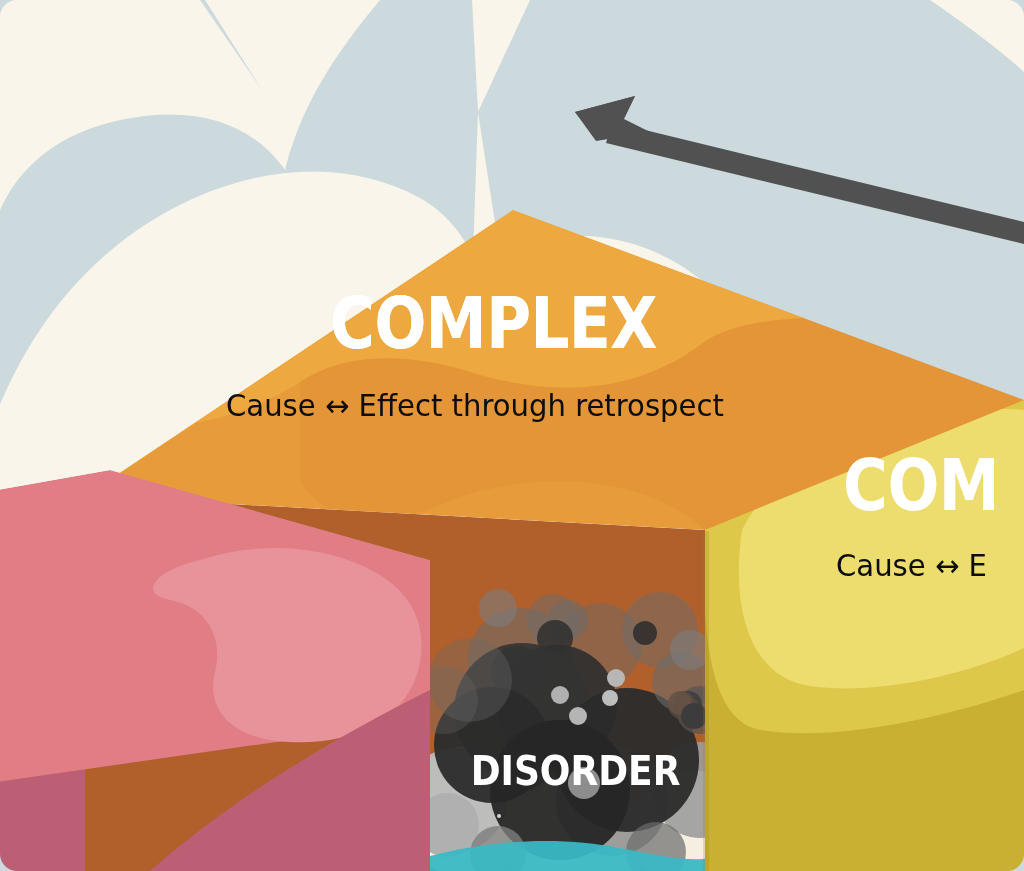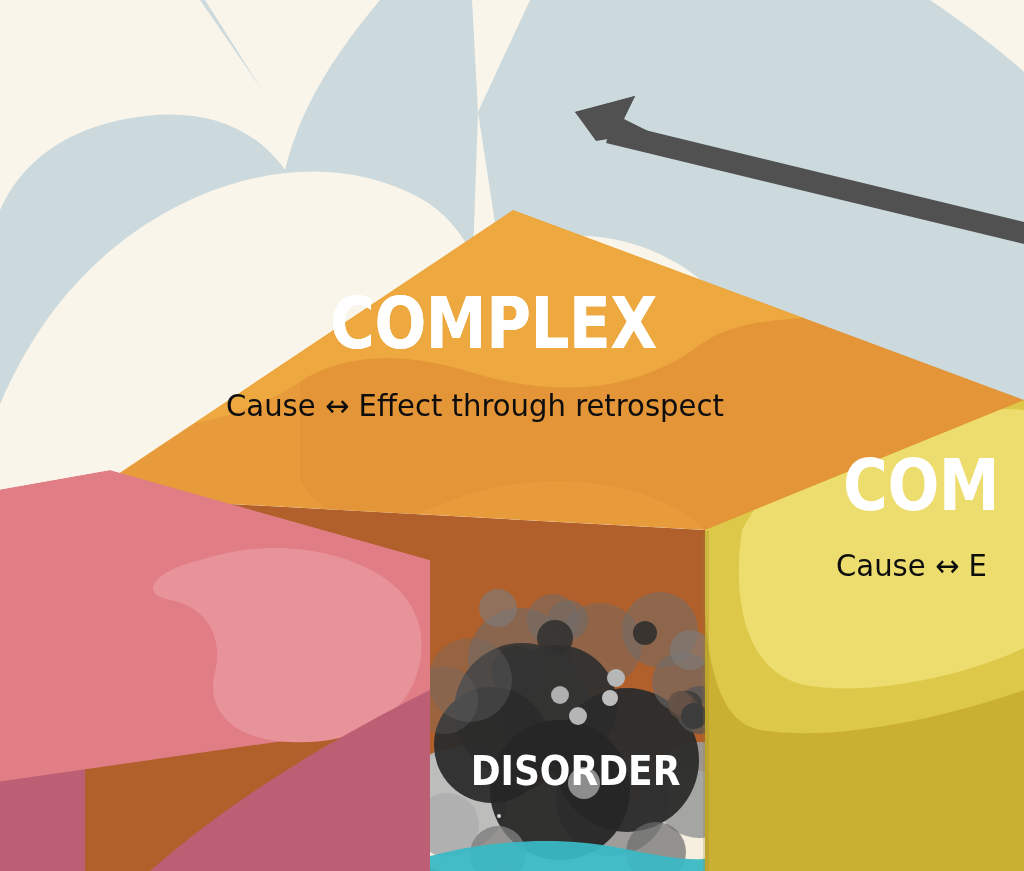--- a/index.html
+++ b/index.html
@@ -2,21 +2,21 @@
 <html><head>
 <meta charset="utf-8">
 <style>
   html,body{margin:0;padding:0;}
   body{
     width:1024px;height:871px;overflow:hidden;
     background:#ccd9dd;
     font-family:"DejaVu Sans", sans-serif;
     position:relative;
   }
-  #stage{position:absolute;inset:0;width:1024px;height:871px;overflow:hidden;}
+  #stage{position:absolute;inset:0;width:1024px;height:871px;overflow:hidden;border-radius:17px;}
   .layer{position:absolute;inset:0;width:1024px;height:871px;}
   svg.layer{display:block;}
 
   .txt{position:absolute;white-space:nowrap;}
 
   .title{
     font-family:"DejaVu Sans", sans-serif;
     font-weight:bold;
     color:#ffffff;
     letter-spacing:-0.5px;

